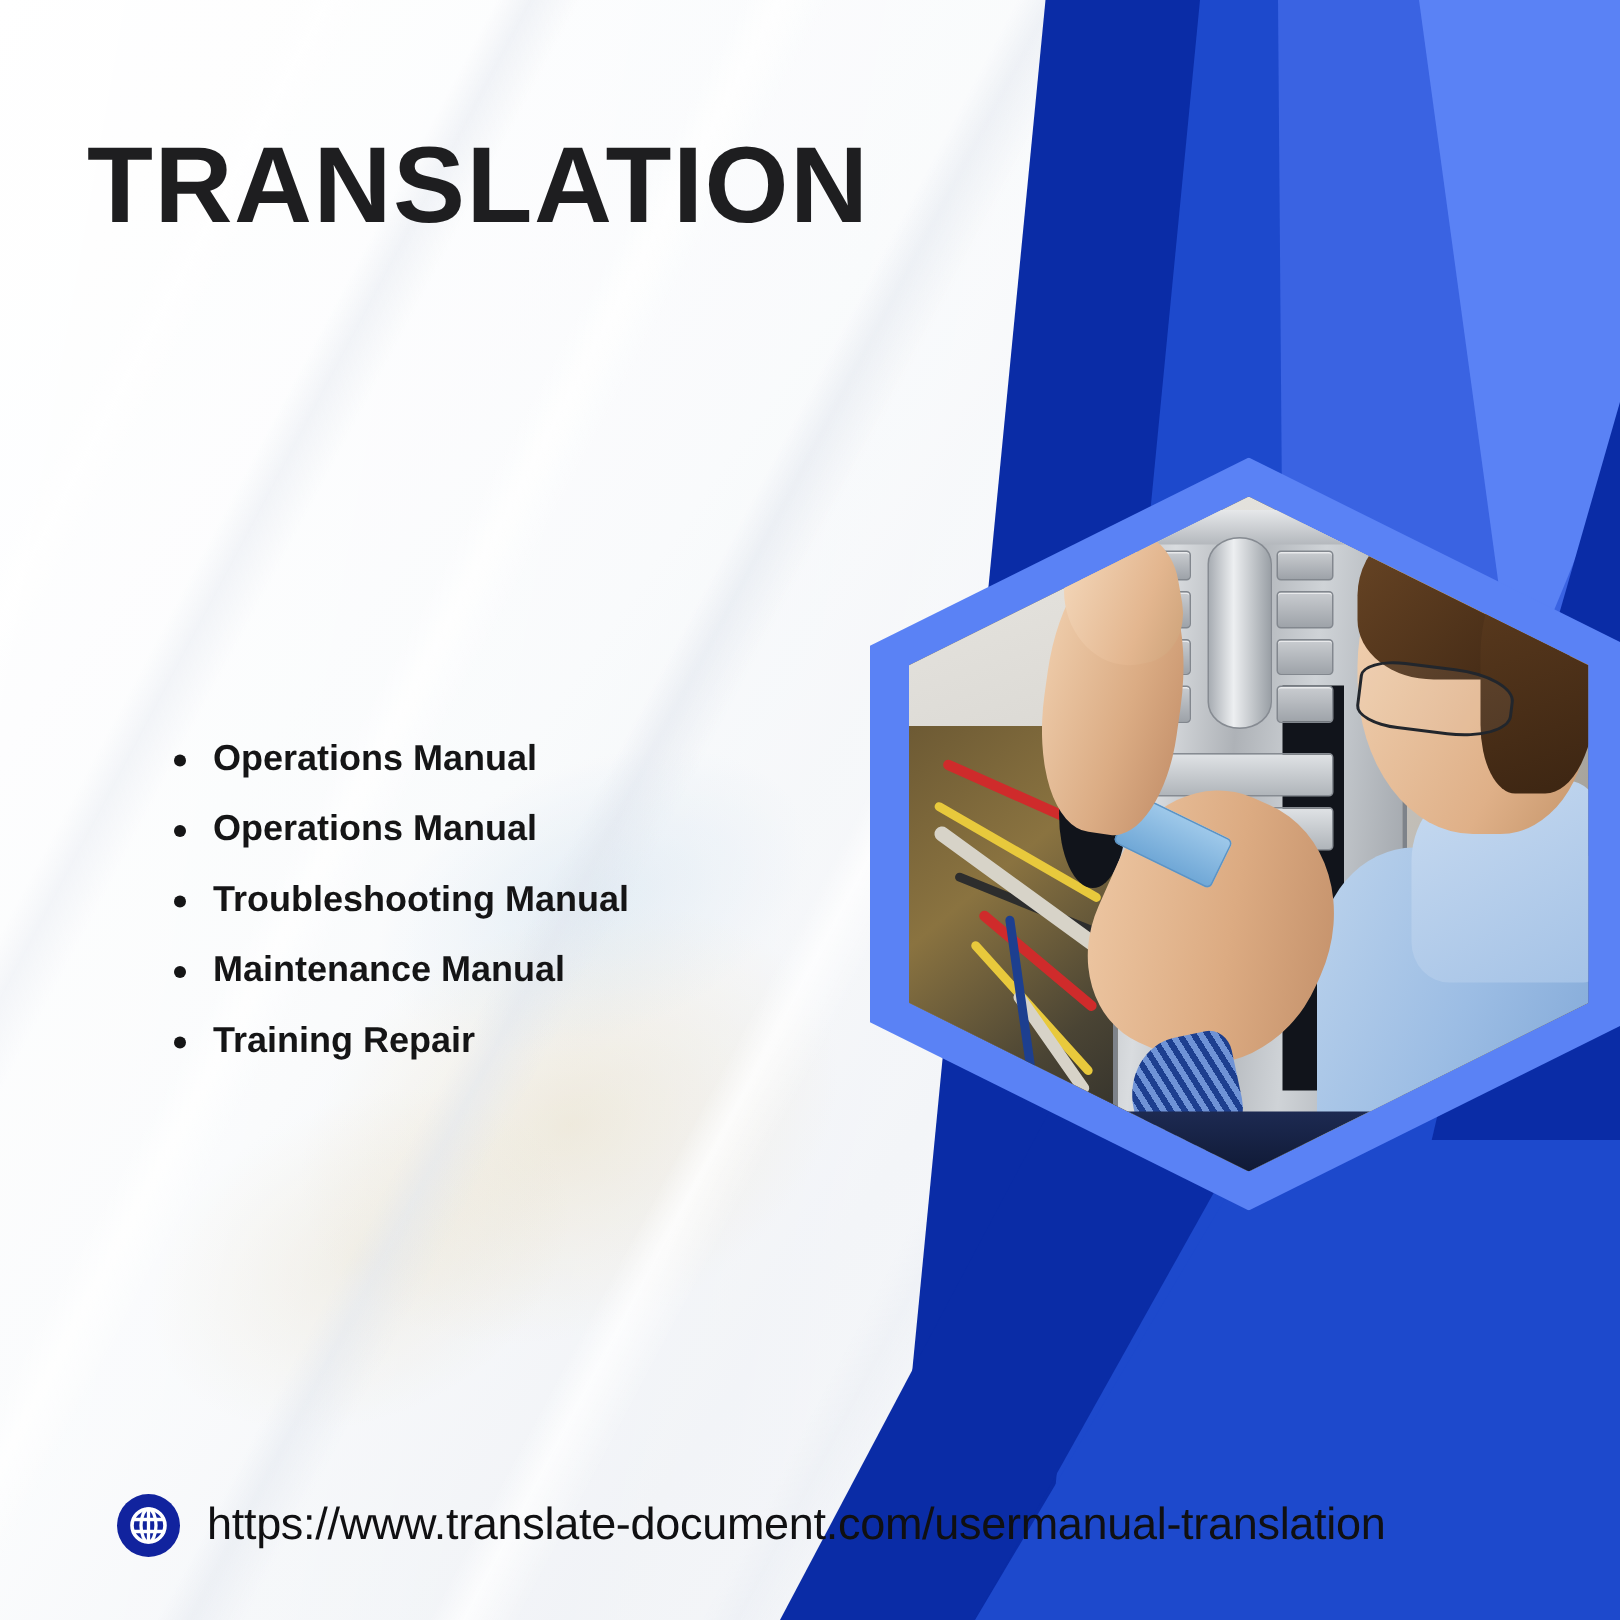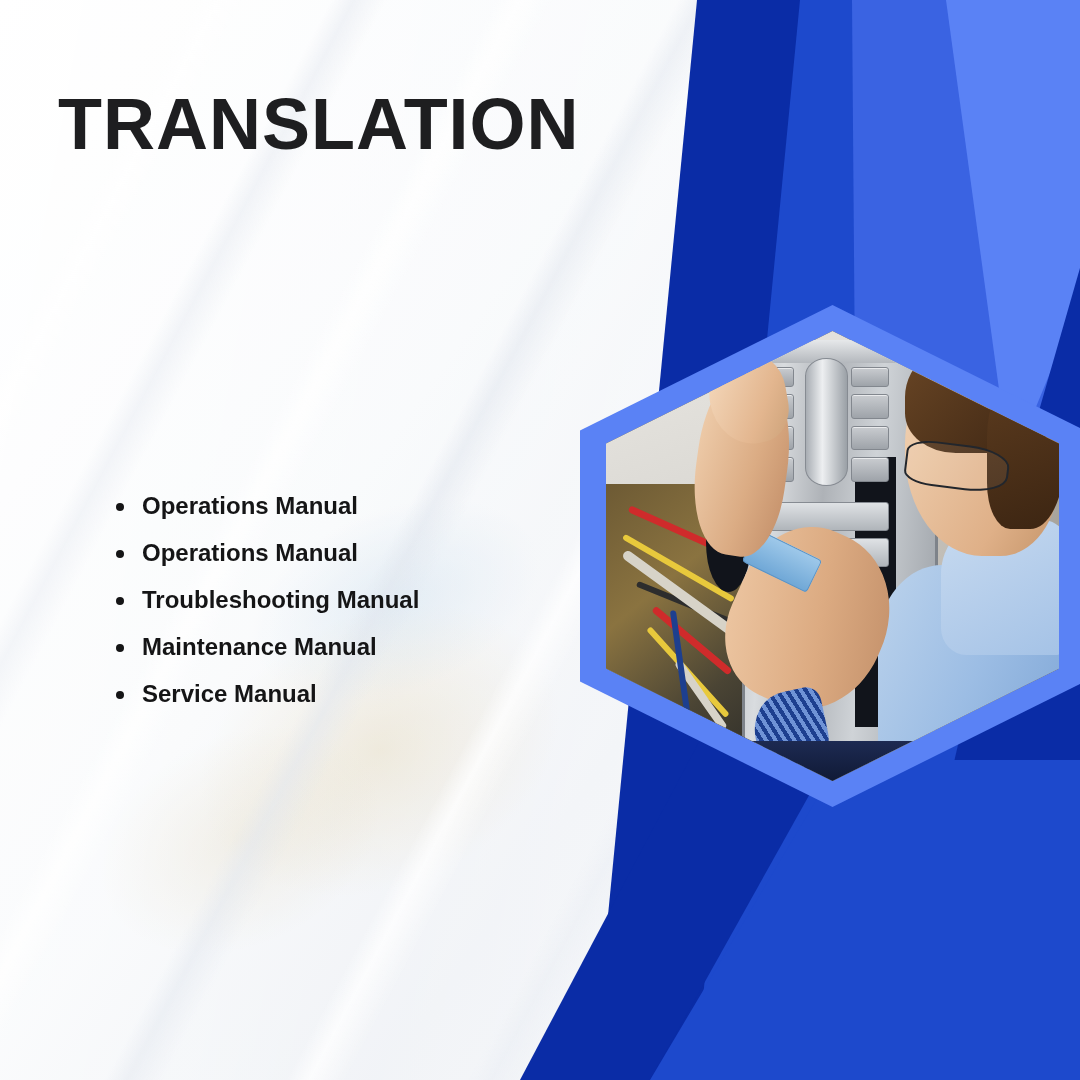--- a/index.html
+++ b/index.html
@@ -403,18 +403,29 @@
     </div>
   </div>
 
   <div class="kicker">TRANSLATION</div>
 
   <ul class="bullets">
     <li>Operations Manual</li>
     <li>Operations Manual</li>
     <li>Troubleshooting Manual</li>
     <li>Maintenance Manual</li>
-    <li>Service Manual</li>
+    <li>Training Repair</li>
   </ul>
 
 
+  <div class="footer">
+    <svg class="globe" viewBox="0 0 42 42">
+      <circle cx="21" cy="21" r="21" fill="#11239E"></circle>
+      <circle cx="21" cy="21" r="11" fill="none" stroke="#ffffff" stroke-width="2.4"></circle>
+      <ellipse cx="21" cy="21" rx="5" ry="11" fill="none" stroke="#ffffff" stroke-width="2.2"></ellipse>
+      <line x1="10" y1="17" x2="32" y2="17" stroke="#ffffff" stroke-width="2.2"></line>
+      <line x1="10" y1="25" x2="32" y2="25" stroke="#ffffff" stroke-width="2.2"></line>
+      <line x1="21" y1="10" x2="21" y2="32" stroke="#ffffff" stroke-width="2.2"></line>
+    </svg>
+    <span class="url">https://www.translate-document.com/usermanual-translation</span>
+  </div>
 
 </div>
 
 </body></html>

